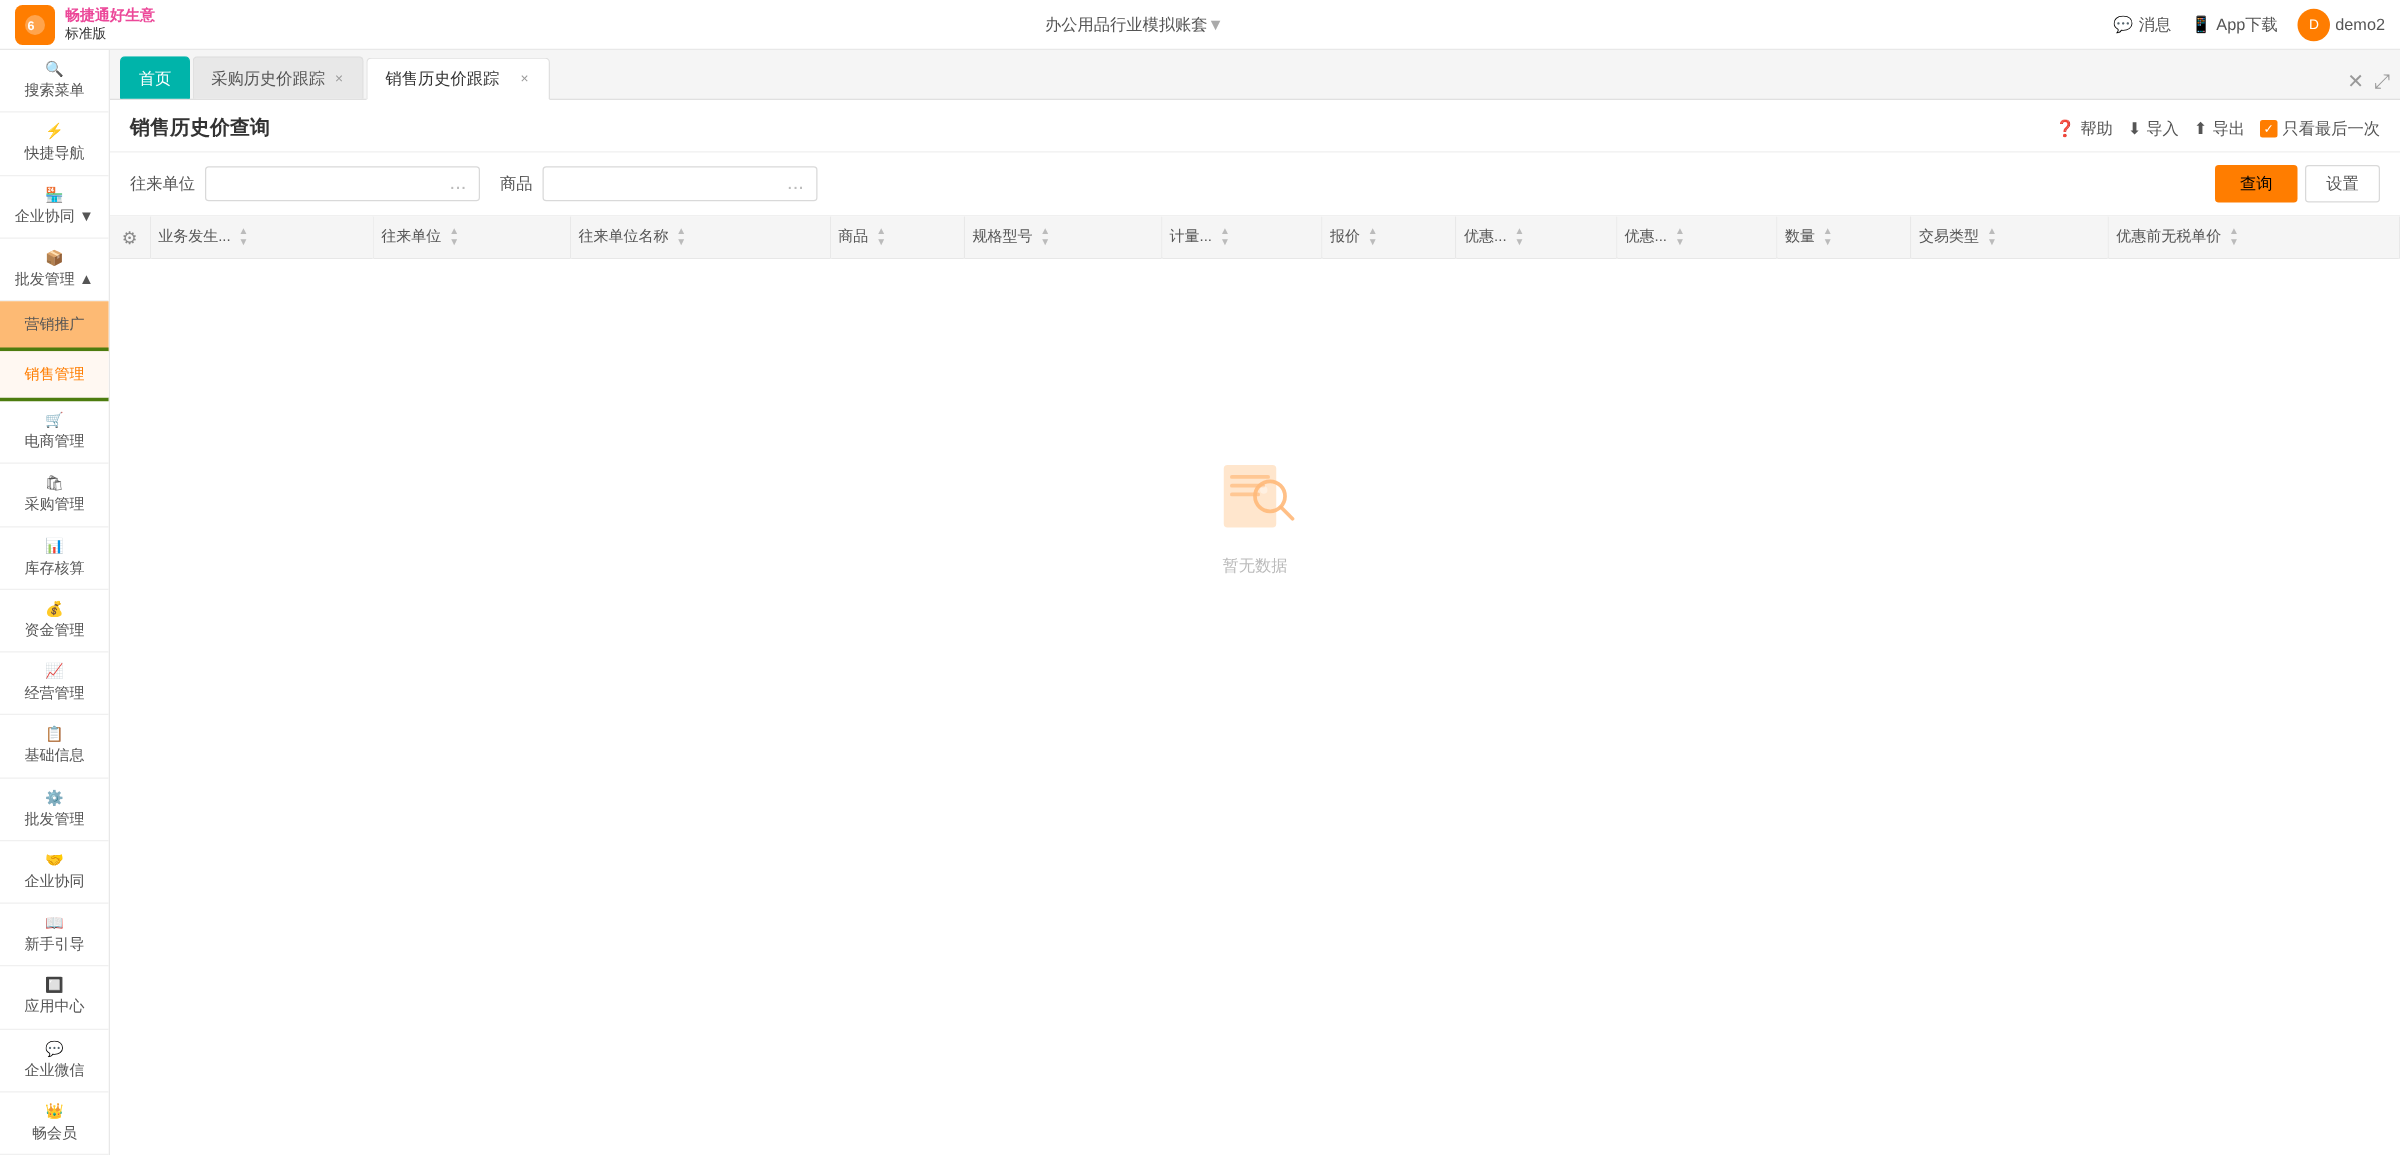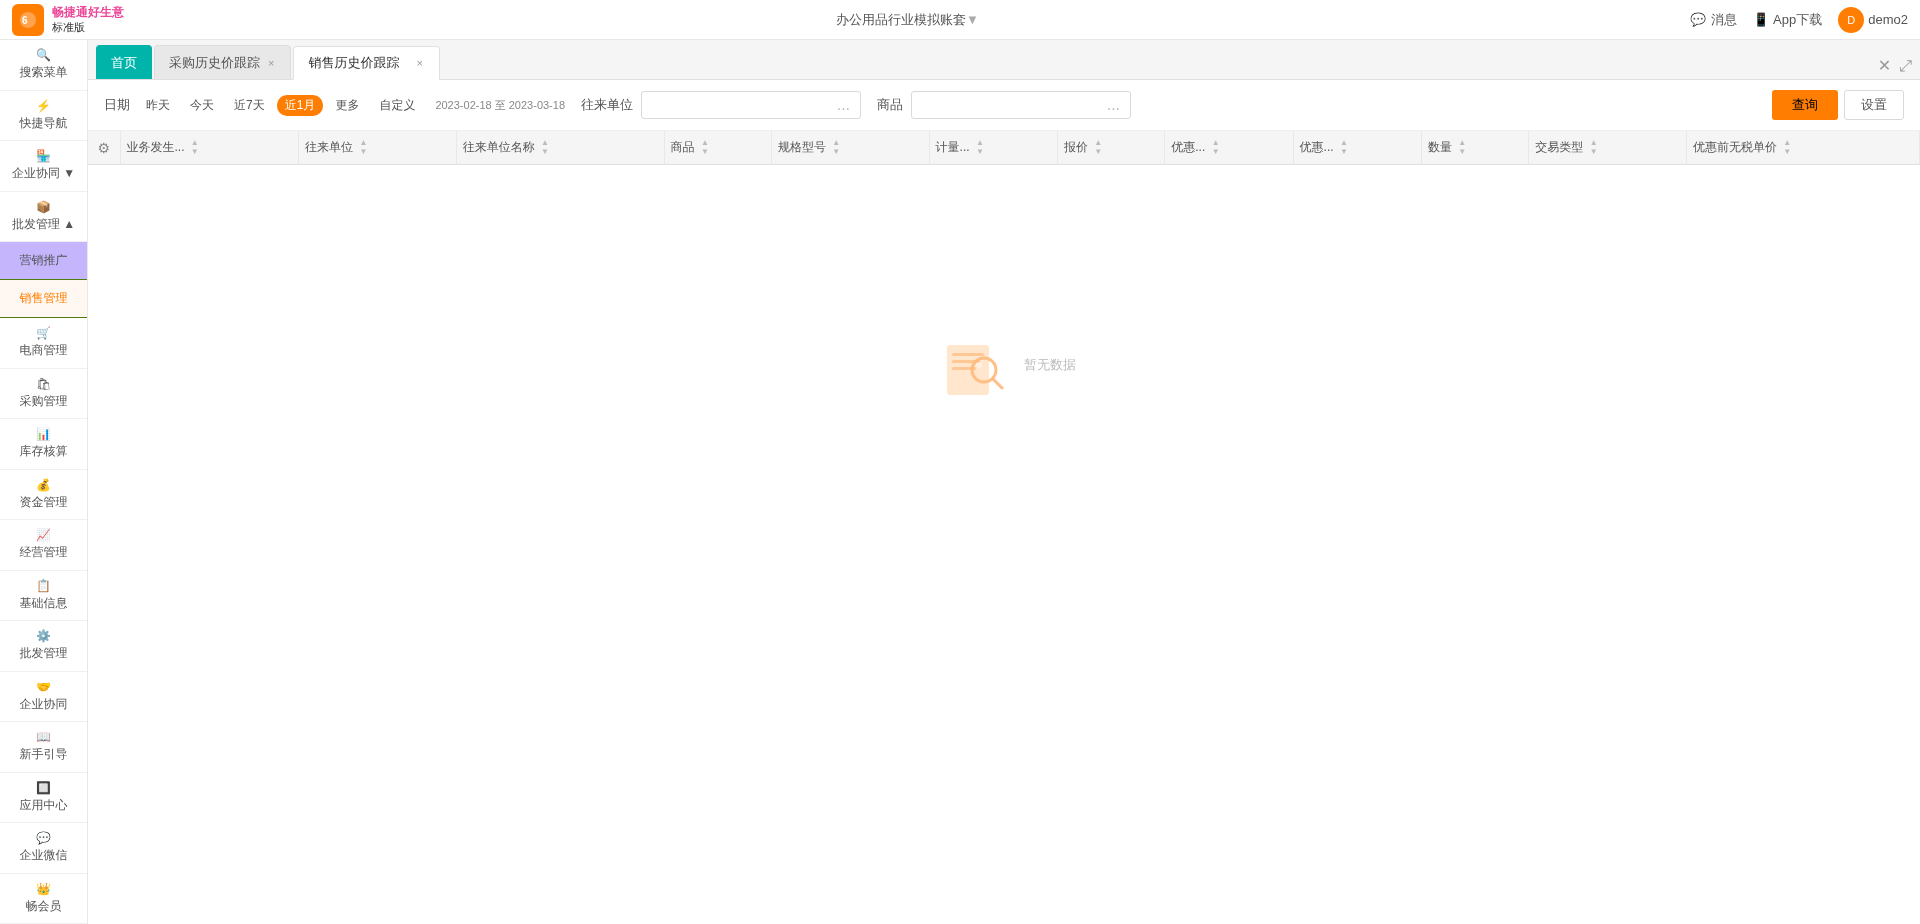--- a/index.html
+++ b/index.html
@@ -47,21 +47,21 @@
       padding: 10px 4px;
       cursor: pointer;
       color: #555;
       font-size: 12px;
       text-align: center;
       border-bottom: 1px solid #f0f0f0;
       min-height: 48px;
       gap: 2px;
     }
     .sidebar-section { display: flex; flex-direction: column; }
-    .sidebar-sub { background: #c4b5fd; border-bottom: 1px solid #4d7c0f; }
+    .sidebar-sub { background: #fdba74; border-bottom: 3px solid #4d7c0f; }
     .sidebar-sub .sidebar-item { color: #555; font-size: 12px; border-bottom: none; min-height: 40px; }
 
     
     .content-area { flex: 1; display: flex; flex-direction: column; overflow: hidden; }
 
     .tab-bar {
       height: 40px;
       background: #f5f5f5;
       display: flex;
       align-items: flex-end;
@@ -201,20 +201,21 @@
       background: #f5f5f5;
       z-index: 1;
     }
     th .sort-icons { display: inline-flex; flex-direction: column; gap: 1px; margin-left: 3px; vertical-align: middle; }
     th .sort-icon { font-size: 8px; color: #bbb; line-height: 1; }
     .th-settings { width: 32px; text-align: center; }
 
     
     .empty-state {
       display: flex;
+      flex-direction: column;
       align-items: center;
       justify-content: center;
       flex: 1;
       min-height: 400px;
       color: #bbb;
       font-size: 13px;
       gap: 12px;
     }
     .empty-illustration {
       width: 80px;
@@ -358,34 +359,43 @@
         <span class="tab-close">×</span>
       </div>
       <div class="tab-actions">
         <span class="tab-action-btn">✕</span>
         <span class="tab-action-btn">⤢</span>
       </div>
     </div>
 
     <div class="page-content">
 
+      <div class="page-header">
+        <h2 class="page-title">销售历史价查询</h2>
+        <div class="page-actions">
+          <span>
+            <span>❓</span>
+            <span>帮助</span>
+          </span>
+          <span>
+            <span>⬇</span>
+            <span>导入</span>
+          </span>
+          <span>
+            <span>⬆</span>
+            <span>导出</span>
+          </span>
+          <span class="only-last-checkbox">
+            <div class="checkbox-checked"></div>
+            <span>只看最后一次</span>
+          </span>
+        </div>
+      </div>
 
       <div class="filter-area">
-        <div class="filter-group">
-          <span class="filter-label">日期</span>
-          <div class="date-options">
-            <span class="date-option">昨天</span>
-            <span class="date-option">今天</span>
-            <span class="date-option">近7天</span>
-            <span class="date-option active">近1月</span>
-            <span class="date-option">更多</span>
-            <span class="date-option">自定义</span>
-          </div>
-          <span class="date-range" style="font-size:11px; color:#888;">2023-02-18 至 2023-03-18</span>
-        </div>
 
         <div class="filter-group">
           <span class="filter-label">往来单位</span>
           <div class="filter-input-wrapper">
             <input type="text" style="width: 180px;">
             <span class="filter-input-ellipsis">...</span>
           </div>
         </div>
 
         <div class="filter-group">

